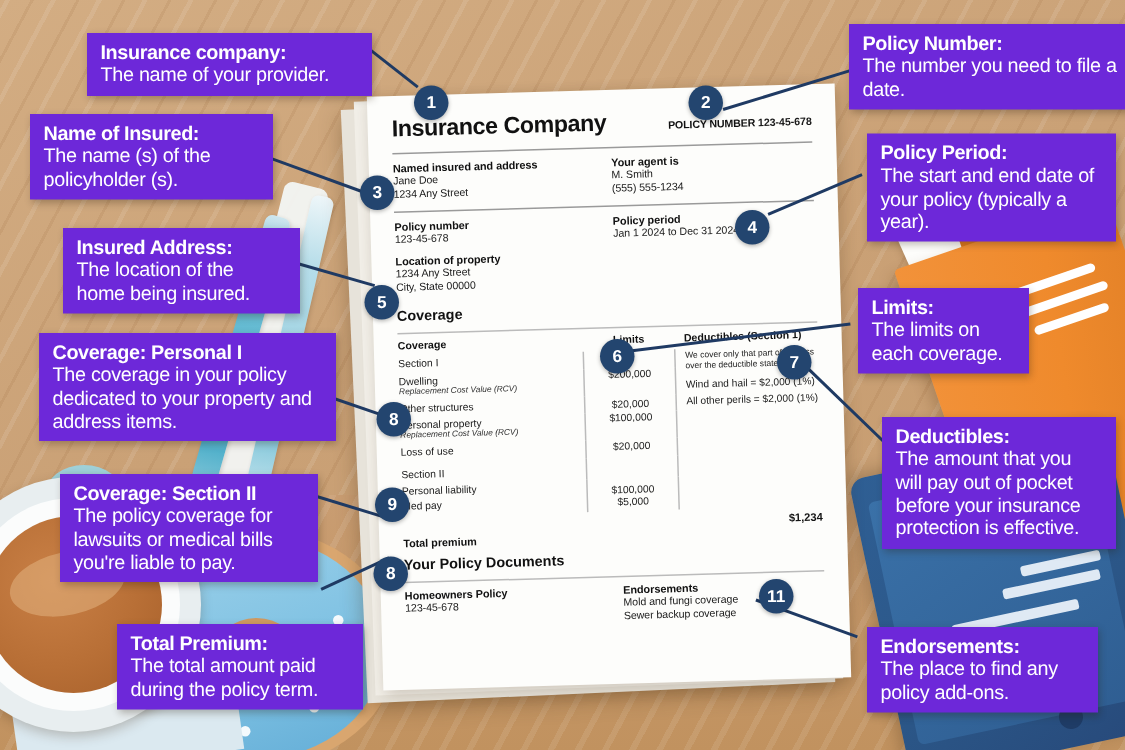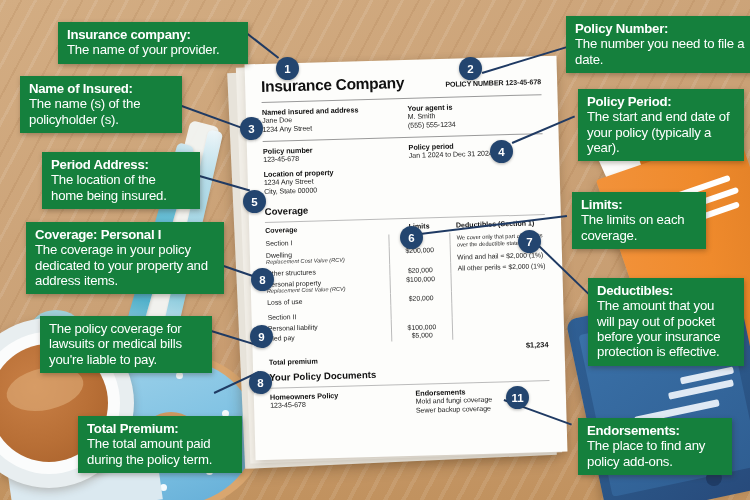--- a/index.html
+++ b/index.html
@@ -156,21 +156,21 @@
   .cell-mid{border-left:1px solid #bbb;border-right:1px solid #bbb;text-align:center;}
   .rcv{font-size:5.6px;font-style:italic;color:#333;display:block;line-height:1.1;}
   .ind{padding-left:13px;}
   .ded-note{font-size:5.7px;line-height:1.2;color:#222;}
   .ded-line{font-size:6.8px;color:#1a1a1a;}
   .total-row{display:flex;justify-content:flex-end;font-size:7.4px;font-weight:bold;margin-top:3px;}
   .total-lbl{font-size:7.2px;font-weight:bold;margin-top:1px;color:#111;}
 
   
   .callout{
-    position:absolute;background:#15803d;color:#fff;
+    position:absolute;background:#6d28d9;color:#fff;
     padding:5px 9px 6px 9px;box-sizing:border-box;
     box-shadow:1px 2px 5px rgba(40,25,10,.30);
     line-height:1.16;
   }
   .callout .ttl{font-weight:bold;font-size:13.2px;display:block;letter-spacing:-0.25px;}
   .callout .bdy{font-size:13.2px;display:block;letter-spacing:-0.2px;}
 
   
   .leader{position:absolute;height:1.6px;background:#1f3a63;transform-origin:0 50%;}
   .badge{
@@ -397,40 +397,41 @@
     <span class="ttl">Name of Insured:</span>
     <span class="bdy">The name (s) of the policyholder (s).</span>
   </div>
 
   <div class="callout" style="left:578px;top:89px;width:166px;">
     <span class="ttl">Policy Period:</span>
     <span class="bdy">The start and end date of your policy (typically a year).</span>
   </div>
 
   <div class="callout" style="left:42px;top:152px;width:158px;">
-    <span class="ttl">Period Address:</span>
+    <span class="ttl">Insured Address:</span>
     <span class="bdy">The location of the home being insured.</span>
   </div>
 
-  <div class="callout" style="left:572px;top:192px;width:134px;">
+  <div class="callout" style="left:572px;top:192px;width:114px;">
     <span class="ttl">Limits:</span>
     <span class="bdy">The limits on each coverage.</span>
   </div>
 
   <div class="callout" style="left:588px;top:278px;width:156px;">
     <span class="ttl">Deductibles:</span>
     <span class="bdy">The amount that you will pay out of pocket before your insurance protection is effective.</span>
   </div>
 
   <div class="callout" style="left:26px;top:222px;width:198px;">
     <span class="ttl">Coverage: Personal I</span>
     <span class="bdy">The coverage in your policy dedicated to your property and address items.</span>
   </div>
 
   <div class="callout" style="left:40px;top:316px;width:172px;">
+    <span class="ttl">Coverage: Section II</span>
     <span class="bdy">The policy coverage for lawsuits or medical bills you're liable to pay.</span>
   </div>
 
   <div class="callout" style="left:78px;top:416px;width:164px;">
     <span class="ttl">Total Premium:</span>
     <span class="bdy">The total amount paid during the policy term.</span>
   </div>
 
   <div class="callout" style="left:578px;top:418px;width:154px;">
     <span class="ttl">Endorsements:</span>

